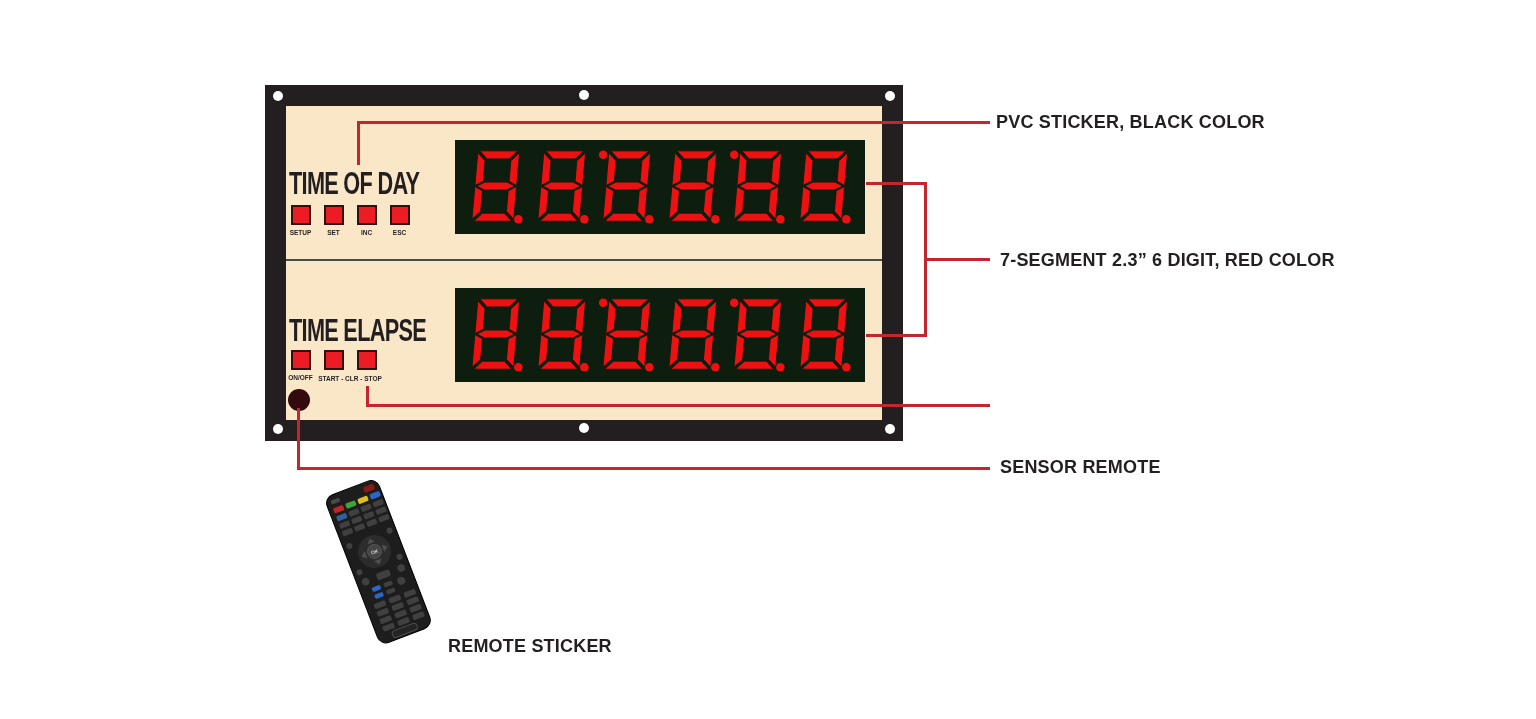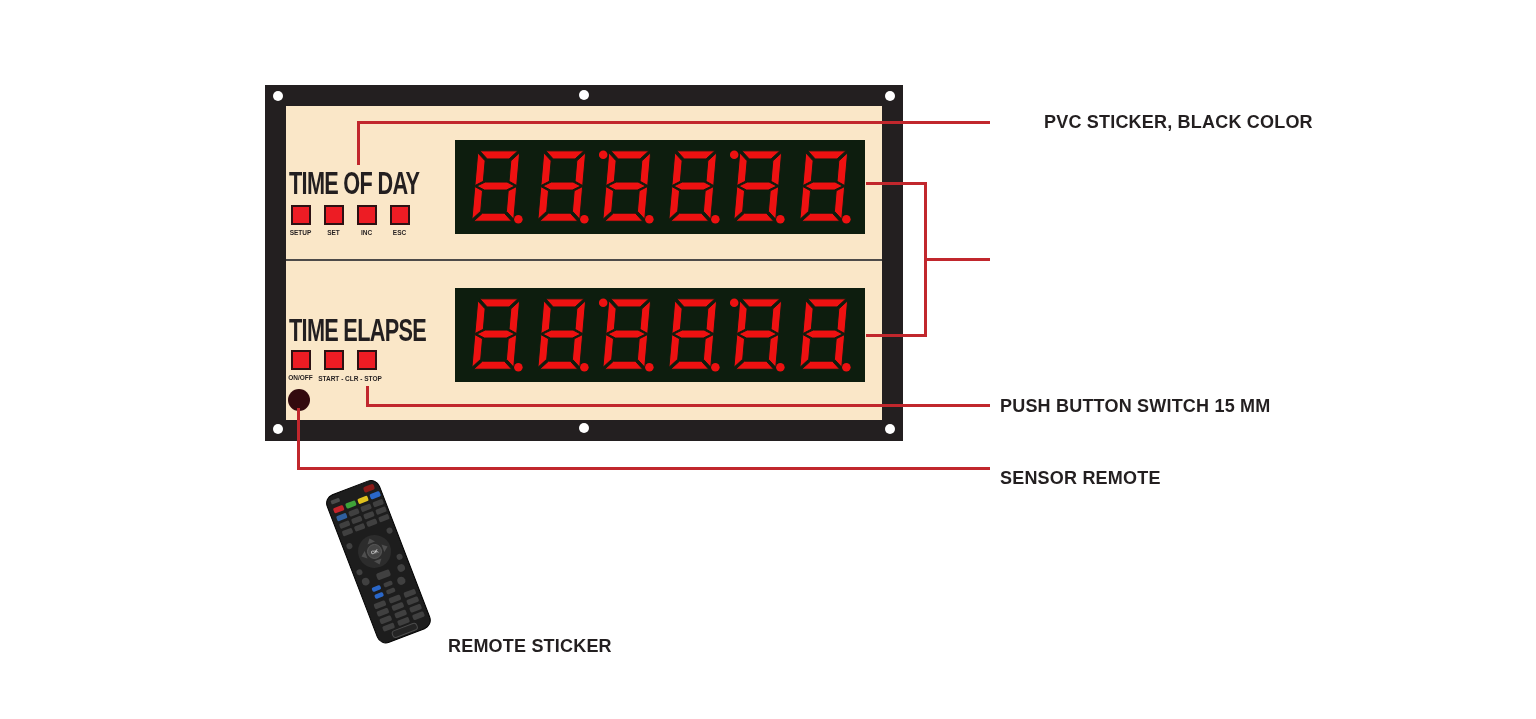--- a/index.html
+++ b/index.html
@@ -261,23 +261,23 @@
   <div class="ann-line" style="left:924px;top:182px;width:2.5px;height:155px"></div>
   <div class="ann-line" style="left:866px;top:334px;width:61px;height:2.5px"></div>
   <div class="ann-line" style="left:924px;top:258px;width:66px;height:2.5px"></div>
 
   <div class="ann-line" style="left:366px;top:386px;width:2.5px;height:20px"></div>
   <div class="ann-line" style="left:366px;top:404px;width:624px;height:2.5px"></div>
 
   <div class="ann-line" style="left:297px;top:408px;width:2.5px;height:61px"></div>
   <div class="ann-line" style="left:297px;top:467px;width:693px;height:2.5px"></div>
 
-  <div class="ann-label" style="left:1044px;top:122px">PVC STICKER, BLACK COLOR</div>
-  <div class="ann-label" style="left:1000px;top:406px">PUSH BUTTON SWITCH 15 MM</div>
-  <div class="ann-label" style="left:1000px;top:478px">SENSOR REMOTE</div>
+  <div class="ann-label" style="left:996px;top:122px">PVC STICKER, BLACK COLOR</div>
+  <div class="ann-label" style="left:1000px;top:260px">7-SEGMENT 2.3” 6 DIGIT, RED COLOR</div>
+  <div class="ann-label" style="left:1000px;top:467px">SENSOR REMOTE</div>
   <div class="ann-label" style="left:448px;top:646px">REMOTE STICKER</div>
 
   <div class="remote-wrap">
     <svg width="200" height="210" viewBox="0 0 200 210">
       <g transform="translate(24,28) rotate(-21)">
         <rect x="0" y="0" width="56" height="158" rx="9" fill="#1d1d1d" stroke="#000" stroke-width="1"></rect>
 
         <rect x="5" y="5" width="9" height="4" rx="1" fill="#4a4a4a"></rect>
         <rect x="40" y="4" width="11" height="6" rx="2" fill="#8a1a17"></rect>
 

